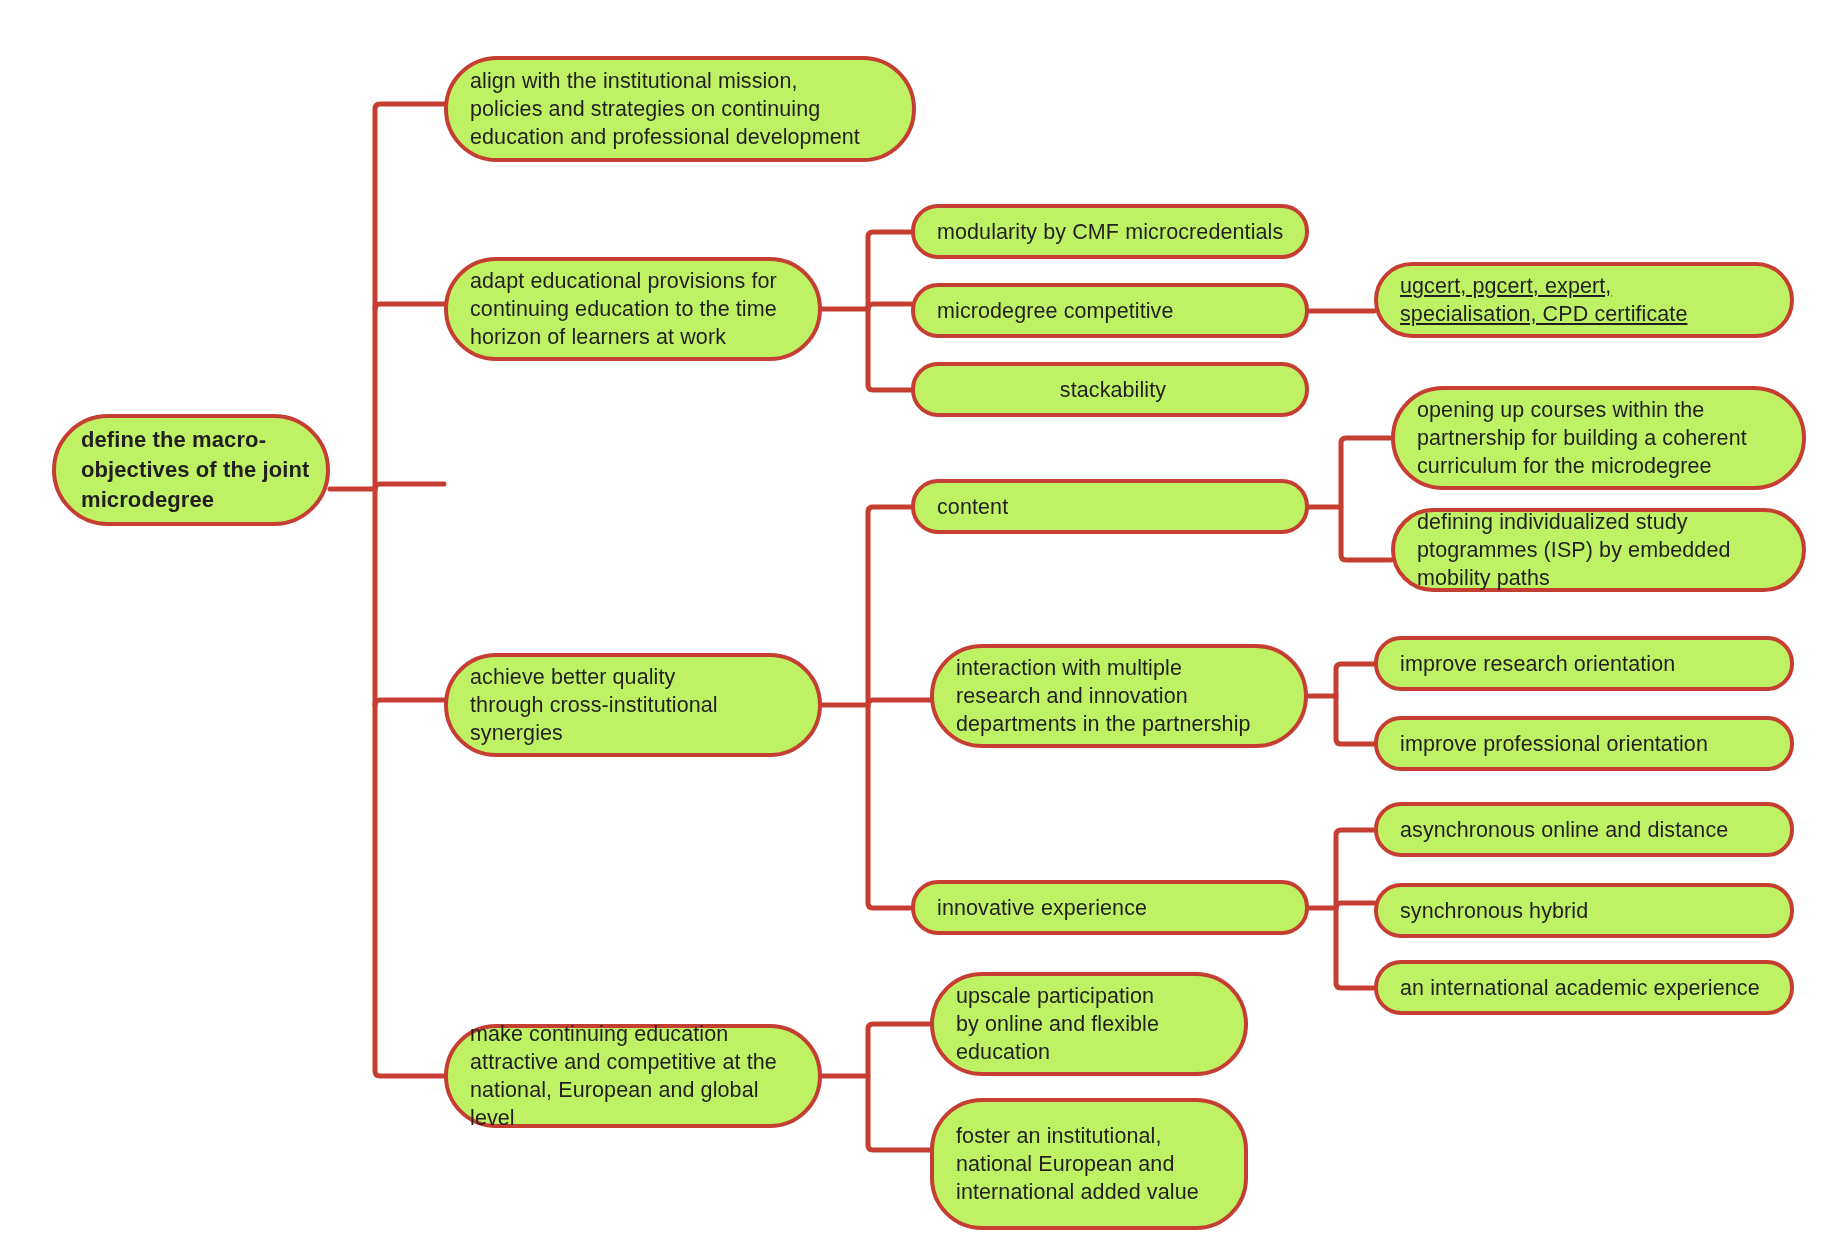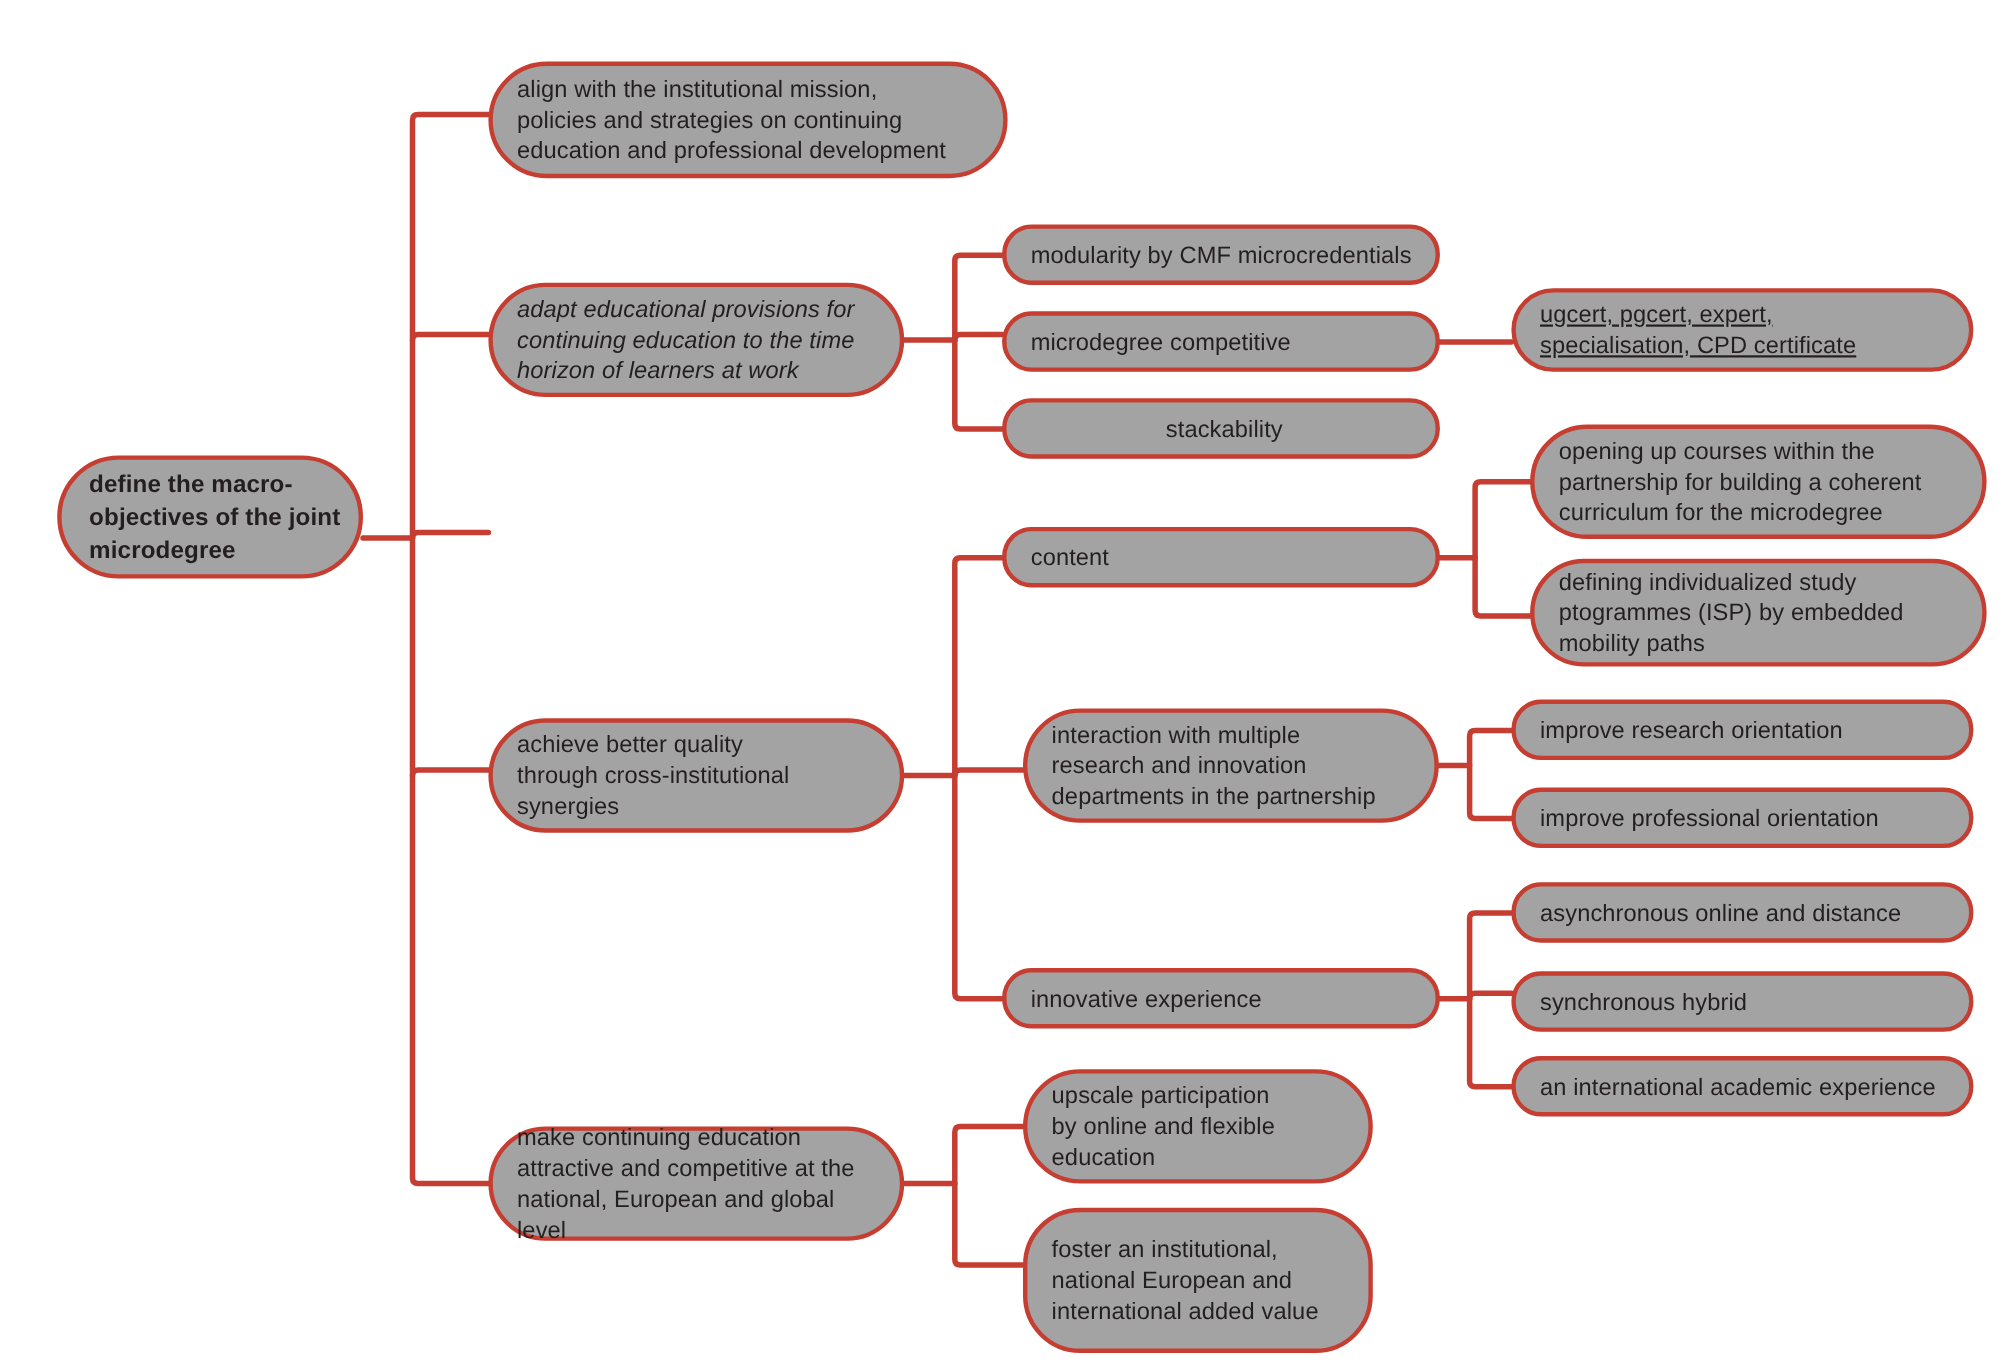--- a/index.html
+++ b/index.html
@@ -20,21 +20,21 @@
     left: 0;
     top: 0;
     width: 1828px;
     height: 1238px;
     pointer-events: none;
   }
   .node {
     position: absolute;
     box-sizing: border-box;
     border: 4px solid #C53E31;
-    background: #a3a3a3;
+    background: #bef264;
     display: flex;
     align-items: center;
     color: #231f20;
     font-size: 21.5px;
     line-height: 28px;
     letter-spacing: 0.1px;
     z-index: 2;
   }
   .node .txt {
     padding-left: 22px;
@@ -79,21 +79,21 @@
       <div class="node root" style="left: 52px; top: 414px; width: 278px; height: 112px; border-radius: 75px;">
         <span class="txt">define the macro-
 objectives of the joint
 microdegree</span>
       </div>
       <div class="node" style="left: 444px; top: 56px; width: 472px; height: 106px; border-radius: 53px;">
         <span class="txt">align with the institutional mission,
 policies and strategies on continuing
 education and professional development</span>
       </div>
-      <div class="node" style="left: 444px; top: 257px; width: 378px; height: 104px; border-radius: 52px; font-style: italic;">
+      <div class="node" style="left: 444px; top: 257px; width: 378px; height: 104px; border-radius: 52px;">
         <span class="txt">adapt educational provisions for
 continuing education to the time
 horizon of learners at work</span>
       </div>
       <div class="node" style="left: 911px; top: 204px; width: 398px; height: 55px; border-radius: 27px;">
         <span class="txt">modularity by CMF microcredentials</span>
       </div>
       <div class="node" style="left: 911px; top: 283px; width: 398px; height: 55px; border-radius: 27px;">
         <span class="txt">microdegree competitive</span>
       </div>
@@ -110,21 +110,21 @@
 synergies</span>
       </div>
       <div class="node" style="left: 911px; top: 479px; width: 398px; height: 55px; border-radius: 27px;">
         <span class="txt">content</span>
       </div>
       <div class="node" style="left: 1391px; top: 386px; width: 415px; height: 104px; border-radius: 52px;">
         <span class="txt">opening up courses within the
 partnership for building a coherent
 curriculum for the microdegree</span>
       </div>
-      <div class="node" style="left: 1391px; top: 508px; width: 415px; height: 98px; border-radius: 52px;">
+      <div class="node" style="left: 1391px; top: 508px; width: 415px; height: 84px; border-radius: 52px;">
         <span class="txt">defining individualized study
 ptogrammes (ISP) by embedded
 mobility paths</span>
       </div>
       <div class="node" style="left: 930px; top: 644px; width: 378px; height: 104px; border-radius: 52px;">
         <span class="txt">interaction with multiple
 research and innovation
 departments in the partnership</span>
       </div>
       <div class="node" style="left: 1374px; top: 636px; width: 420px; height: 55px; border-radius: 27px;">

